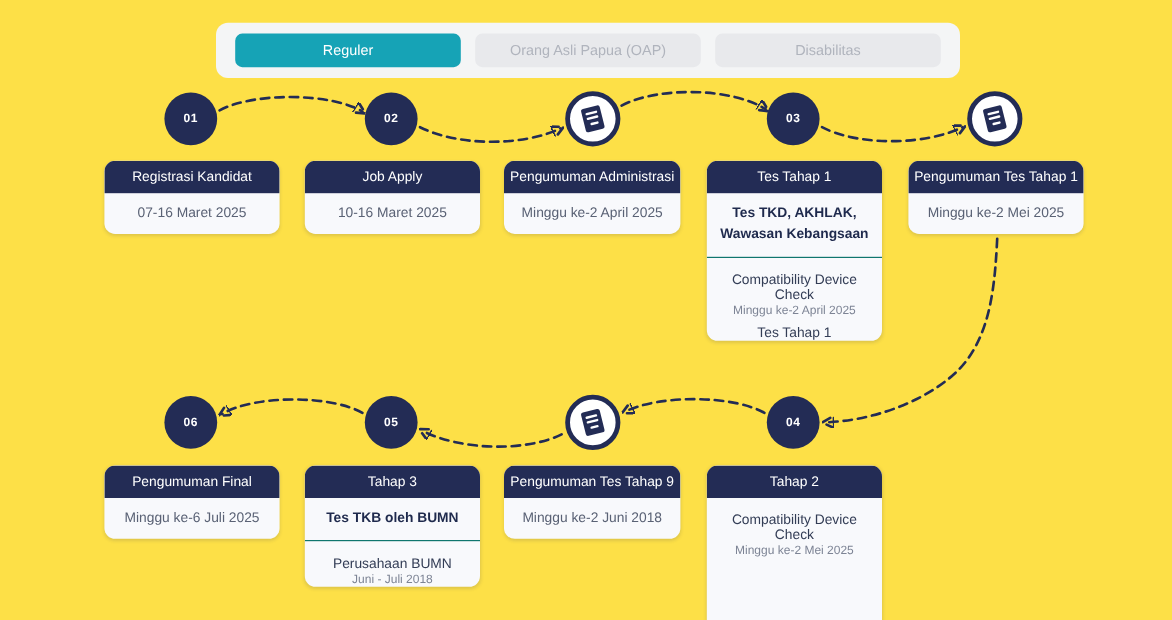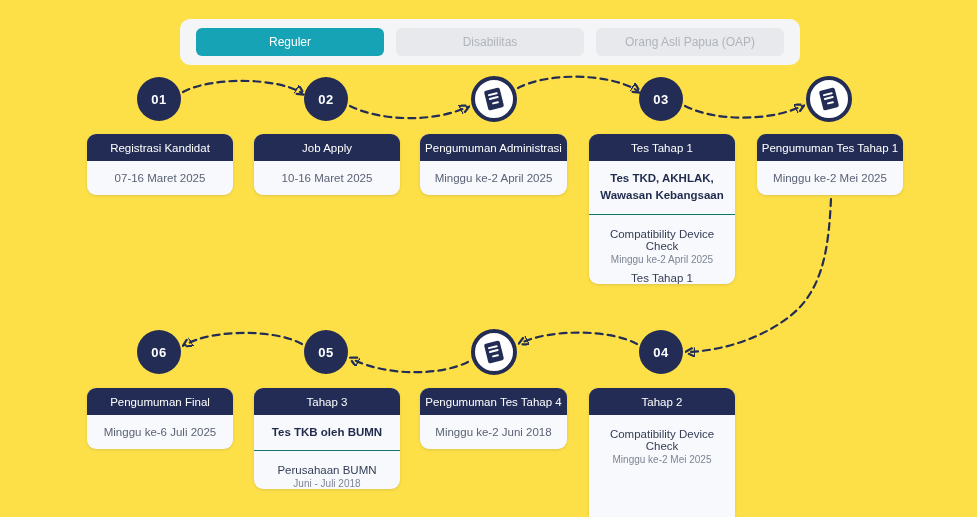--- a/index.html
+++ b/index.html
@@ -21,21 +21,21 @@
     width: 190px; height: 28px; border-radius: 6px;
     display: flex; align-items: center; justify-content: center;
     font-size: 12px; cursor: pointer; white-space: nowrap;
   }
   .tab.active { background: #16a3b6; color: #ffffff; font-weight: 500; }
   .tab.inactive { background: #e8e9ec; color: #b0b4bd; }
 
   
   .num-node {
     position: absolute; width: 44px; height: 44px; border-radius: 50%;
-    background: #232c55; color: #fff; font-size: 13px; font-weight: bold;
+    background: #232c55; color: #fff; font-size: 10px; font-weight: bold;
     display: flex; align-items: center; justify-content: center; letter-spacing: .5px;
     z-index: 3;
   }
   .doc-node {
     position: absolute; width: 46px; height: 46px; border-radius: 50%;
     background: #ffffff; border: 4px solid #232c55;
     display: flex; align-items: center; justify-content: center; z-index: 3;
   }
   .doc-icon {
     width: 16px; height: 20px; background: #232c55; border-radius: 2px;
@@ -78,22 +78,22 @@
   .entry-label { font-size: 11.5px; font-weight: 500; color: #333d56; }
   .entry-date { font-size: 10px; color: #7d8495; margin-top: 2px; }
 </style>
 </head>
 <body>
 
 <div class="canvas">
 
   <div class="tabbar">
     <div class="tab active">Reguler</div>
+    <div class="tab inactive">Orang Asli Papua (OAP)</div>
     <div class="tab inactive">Disabilitas</div>
-    <div class="tab inactive">Orang Asli Papua (OAP)</div>
   </div>
 
   <svg class="connectors" width="977" height="517" viewBox="0 0 977 517">
     <defs>
       <marker id="arrow" viewBox="0 0 10 10" refX="7" refY="5" markerWidth="4.6" markerHeight="4.6" orient="auto-start-reverse">
         <path d="M0,0 L10,5 L0,10 z" fill="#232c55" stroke="none"></path>
       </marker>
     </defs>
     <path d="M 183,92 C 210,77 276,77 302,93" marker-end="url(#arrow)"></path>
     <path d="M 350,106 C 382,122 436,122 467,107" marker-end="url(#arrow)"></path>
@@ -179,21 +179,21 @@
     <div class="card-highlight">Tes TKB oleh BUMN</div>
     <div class="card-entries">
       <div class="entry">
         <div class="entry-label">Perusahaan BUMN</div>
         <div class="entry-date">Juni - Juli 2018</div>
       </div>
     </div>
   </div>
 
   <div class="card" style="left:420px; top:388px; width:147px;">
-    <div class="card-header">Pengumuman Tes Tahap 4</div>
+    <div class="card-header">Pengumuman Tes Tahap 9</div>
     <div class="card-body-simple">Minggu ke-2 Juni 2018</div>
   </div>
 
   <div class="card" style="left:589px; top:388px; width:146px; height:152px;">
     <div class="card-header">Tahap 2</div>
     <div class="card-entries">
       <div class="entry">
         <div class="entry-label">Compatibility Device Check</div>
         <div class="entry-date">Minggu ke-2 Mei 2025</div>
       </div>

